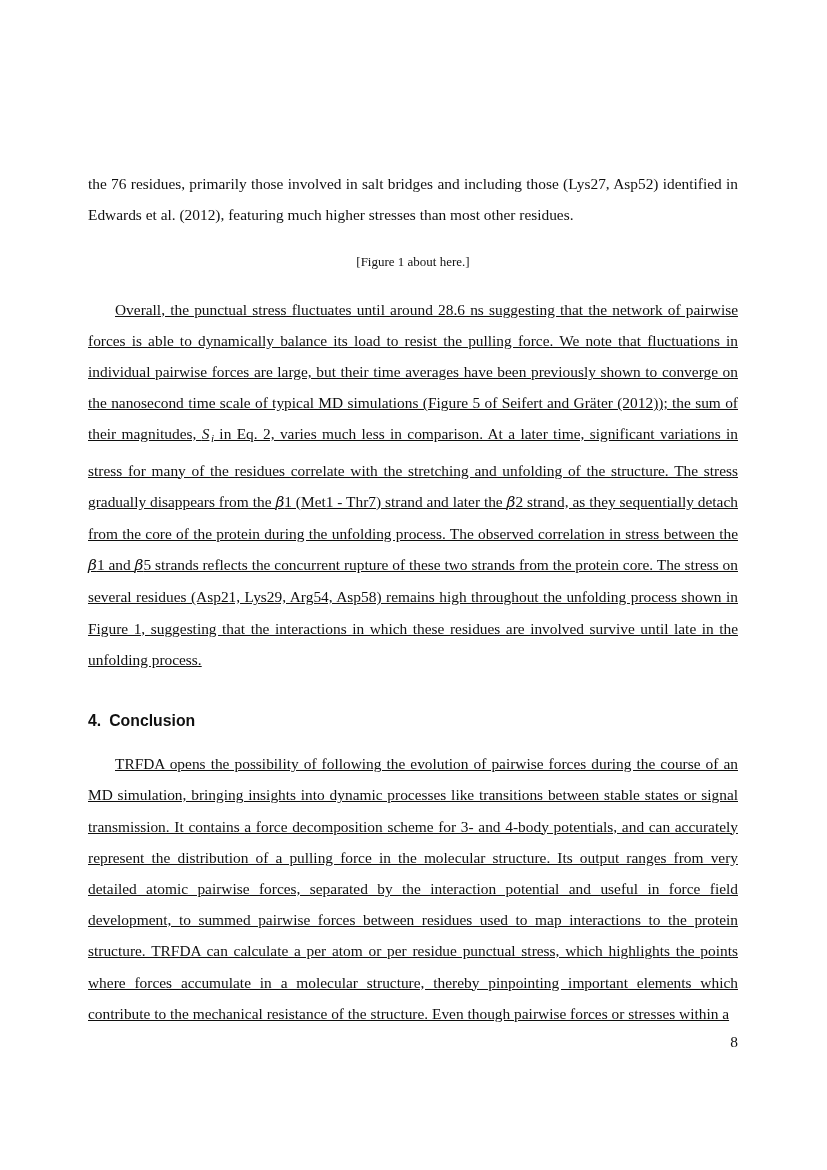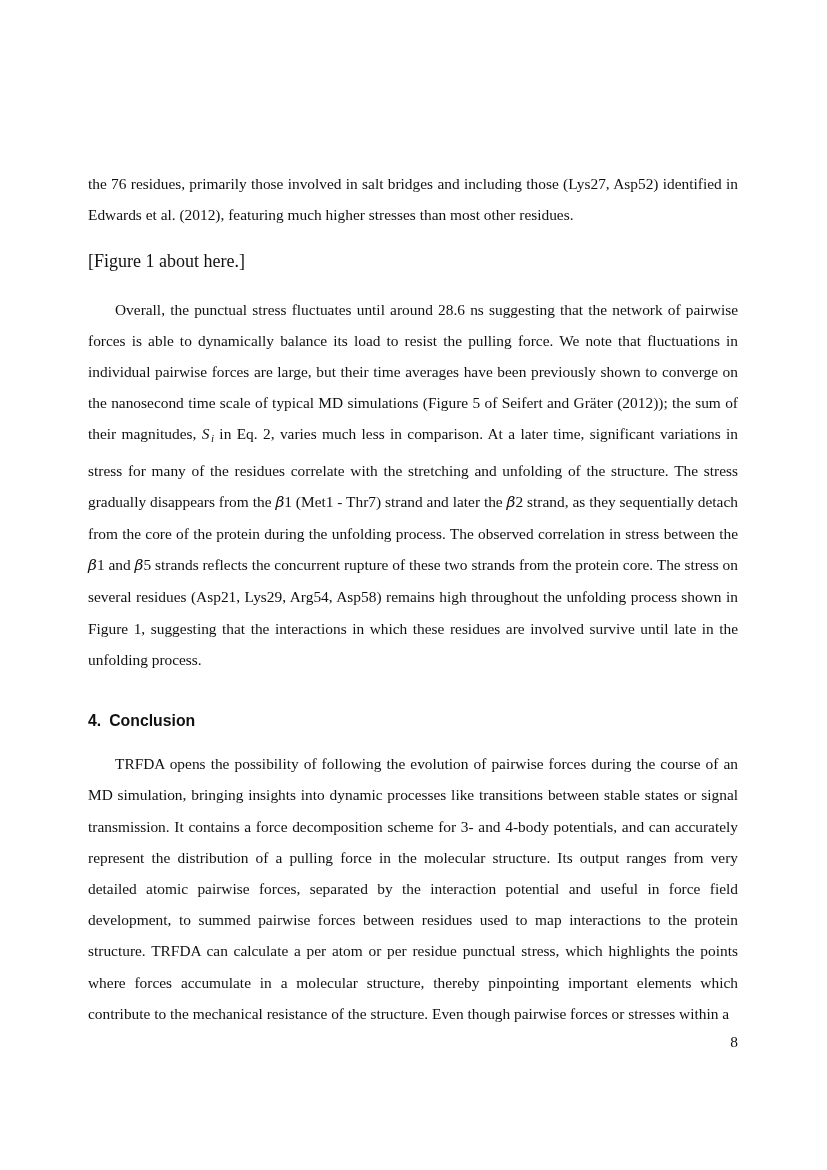--- a/index.html
+++ b/index.html
@@ -28,27 +28,28 @@
     text-align: justify;
     text-justify: inter-word;
     font-size: 15.4px;
     line-height: 31.2px;
     text-indent: 0;
     -webkit-hyphens: none;
     hyphens: none;
   }
   p.indented {
     text-indent: 27px;
+    text-decoration: underline;
   }
   .figure-callout {
     margin: 0;
     padding-top: 16px;
     padding-bottom: 16px;
-    text-align: left;
-    font-size: 18px;
+    text-align: center;
+    font-size: 13px;
     line-height: 31.2px;
   }
   h2.section-heading {
     margin: 0;
     padding-top: 30px;
     padding-bottom: 12px;
     font-size: 15.8px;
     line-height: 31.2px;
     font-weight: bold;
     text-align: left;

